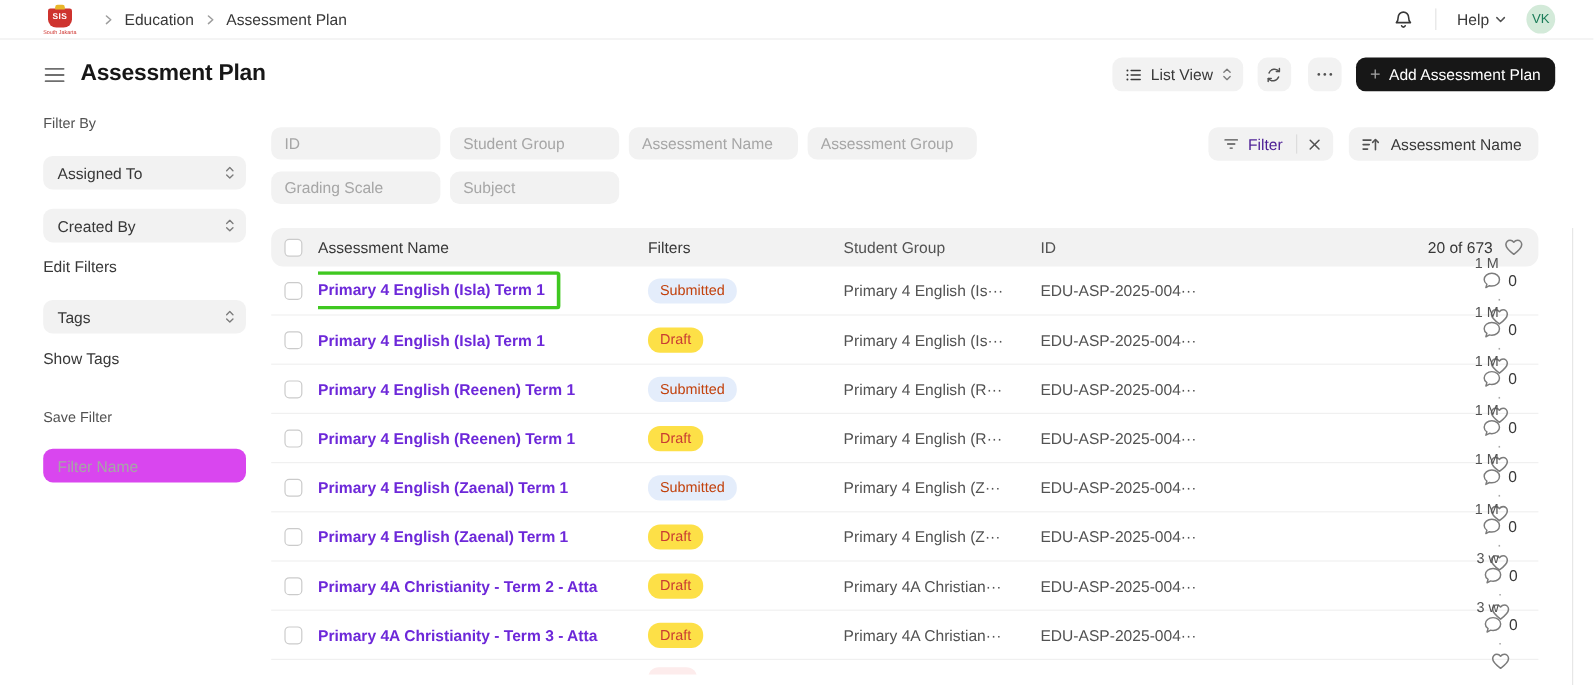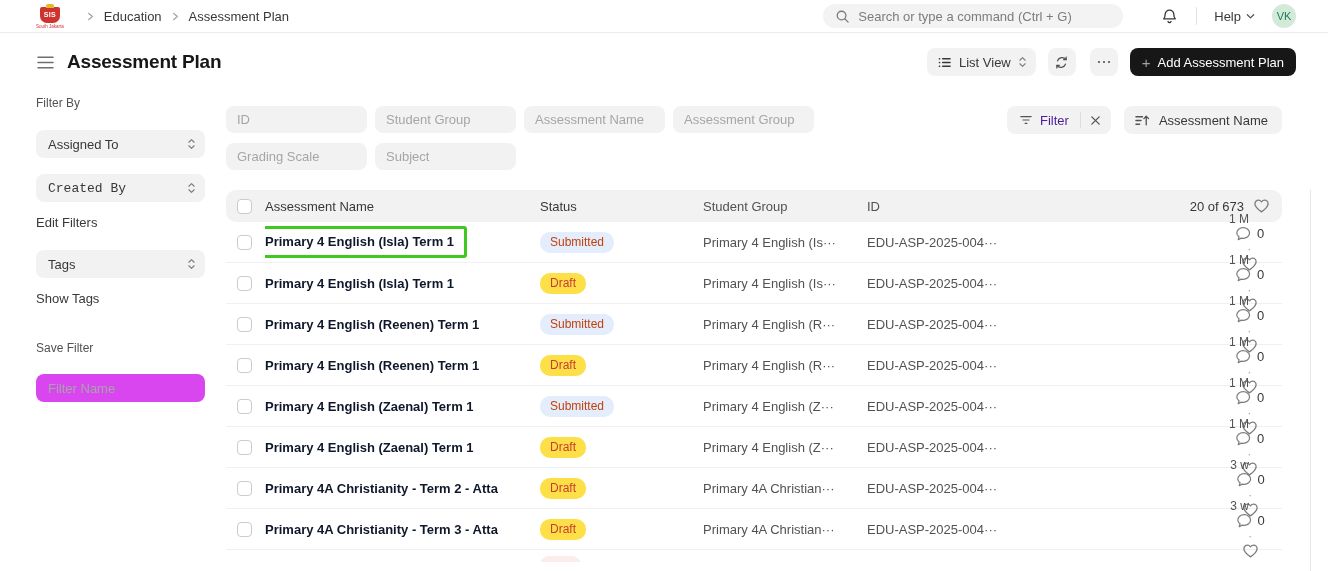--- a/index.html
+++ b/index.html
@@ -50,21 +50,21 @@
   
   .content { display: flex; }
   .sidebar { width: 219px; flex: none; padding: 6px 0 0 36px; }
   .side-label { font-size: 12px; color: #525252; }
   .side-select { width: 169px; height: 28px; background: #f2f2f2; border-radius: 8px;
     display: flex; align-items: center; justify-content: space-between;
     padding: 0 9px 0 12px; color: #383838; cursor: pointer; }
   .side-link { font-size: 13px; color: #383838; cursor: pointer; width: fit-content; }
   .side-input { width: 169px; height: 28px; background: #d946ef; border: none; border-radius: 8px;
     padding: 0 12px; font-size: 13px; font-family: inherit; color: #383838; outline: none; }
-  .side-input::placeholder { color: #a6a6a6; } .mt13 { margin-top: 13px; } .mt16 { margin-top: 16px; font-family: Liberation Mono, monospace; }
+  .side-input::placeholder { color: #a6a6a6; } .mt13 { margin-top: 13px; } .mt16 { margin-top: 16px; }
   .mt20 { margin-top: 20px; } .mt19 { margin-top: 19px; } .mt35 { margin-top: 35px; }
 
   .main { flex: 1; padding: 16px 46px 0 7px; position: relative; }
 
   
   .filter-bar { position: relative; margin-bottom: 20px; min-height: 64px; }
   .pills { display: flex; flex-wrap: wrap; gap: 10px 8px; width: 596px; }
   .pill-input { width: 141px; height: 27px; background: #f2f2f2; border: none; border-radius: 8px;
     padding: 0 11px; font-size: 13px; font-family: inherit; color: #383838; outline: none; }
   .pill-input::placeholder { color: #a6a6a6; }
@@ -83,21 +83,21 @@
   .trow { height: 41px; border-bottom: 1px solid #f0f0f0; display: flex; align-items: center;
     padding-left: 11px; padding-right: 12px; }
   .cell-check { width: 28px; flex: none; display: flex; align-items: center; }
   .checkbox { width: 15px; height: 15px; border: 1.5px solid #cbcbcb; border-radius: 4px;
     background: #fff; cursor: pointer; }
   .cell-name { width: 275px; flex: none; overflow: hidden; white-space: nowrap; }
   .cell-status { width: 163px; flex: none; }
   .cell-group { width: 164px; flex: none; color: #525252; overflow: hidden;
     white-space: nowrap; }
   .cell-id { width: 170px; flex: none; color: #525252; overflow: hidden; white-space: nowrap; }
-  .trow .cell-name { font-weight: 600; color: #0f172a; cursor: pointer; }
+  .trow .cell-name { font-weight: 600; color: #6d28d9; cursor: pointer; }
   .name-box { display: inline-block; }
   .name-box.green { border: 3px solid #3fc820; border-radius: 3px; padding: 5px 10px 6px 6px;
     margin-left: -9px; }
   .badge { display: inline-block; font-size: 12px; padding: 3px 10px 4px; border-radius: 10px; }
   .badge.submitted { background: #e4edfb; color: #c2410c; }
   .badge.draft { background: #fde047; color: #c93c33; }
   .meta { margin-left: auto; display: flex; align-items: center; flex-direction: column; }
   .meta .time { font-size: 12px; color: #525252; margin-right: 21px; }
   .comment { display: flex; align-items: center; gap: 6px; color: #383838; cursor: pointer; }
   .meta .dot { color: #a8a8a8; margin: 0 7px; }
@@ -124,29 +124,20 @@
   </span>
   <span class="crumb">Education</span>
   <span class="crumb-sep">
     <svg width="9" height="9" viewBox="0 0 10 10">
         <polyline points="3,1.5 7,5 3,8.5" fill="none" stroke="#9d9d9d" stroke-width="1.4" stroke-linecap="round" stroke-linejoin="round"></polyline>
       </svg>
   </span>
   <span class="crumb">Assessment Plan</span>
 
   <div class="nav-right">
-    <div class="search">
-      <span>
-        <svg width="15" height="15" viewBox="0 0 16 16">
-            <circle cx="7" cy="7" r="4.6" fill="none" stroke="#7c7c7c" stroke-width="1.4"></circle>
-            <line x1="10.4" y1="10.4" x2="14" y2="14" stroke="#7c7c7c" stroke-width="1.4" stroke-linecap="round"></line>
-          </svg>
-      </span>
-      <input placeholder="Search or type a command (Ctrl + G)" style="">
-    </div>
     <span class="bell">
       <svg width="17" height="17" viewBox="0 0 18 18" fill="none" stroke="#383838" stroke-width="1.4" stroke-linecap="round" stroke-linejoin="round">
         <path d="M9 2.2a4.6 4.6 0 0 0-4.6 4.6c0 3.1-1 4.1-1.6 4.7h12.4c-.6-.6-1.6-1.6-1.6-4.7A4.6 4.6 0 0 0 9 2.2z"></path>
         <path d="M7.4 14.3a1.7 1.7 0 0 0 3.2 0"></path>
       </svg>
     </span>
     <div class="nav-divider"></div>
     <div class="help">
       <span>Help</span>
       <span>
@@ -297,21 +288,21 @@
         </button>
       </div>
     </div>
 
     <div class="table">
       <div class="thead">
         <span class="cell-check">
             <span class="checkbox"></span>
           </span>
         <span class="cell-name">Assessment Name</span>
-        <span class="cell-status">Status</span>
+        <span class="cell-status">Filters</span>
         <span class="cell-group">Student Group</span>
         <span class="cell-id">ID</span>
         <span class="count-wrap">
           <span>20 of 673</span>
           <span class="heart">
             <svg width="17" height="16" viewBox="0 0 17 16" fill="none" stroke="#7c7c7c" stroke-width="1.3" stroke-linejoin="round">
                 <path d="M8.5 13.9C5.3 11.6 1.9 9 1.9 5.8c0-2 1.6-3.6 3.5-3.6 1.2 0 2.3.6 3.1 1.6.8-1 1.9-1.6 3.1-1.6 1.9 0 3.5 1.6 3.5 3.6 0 3.2-3.4 5.8-6.6 8.1z"></path>
               </svg>
           </span>
         </span>

